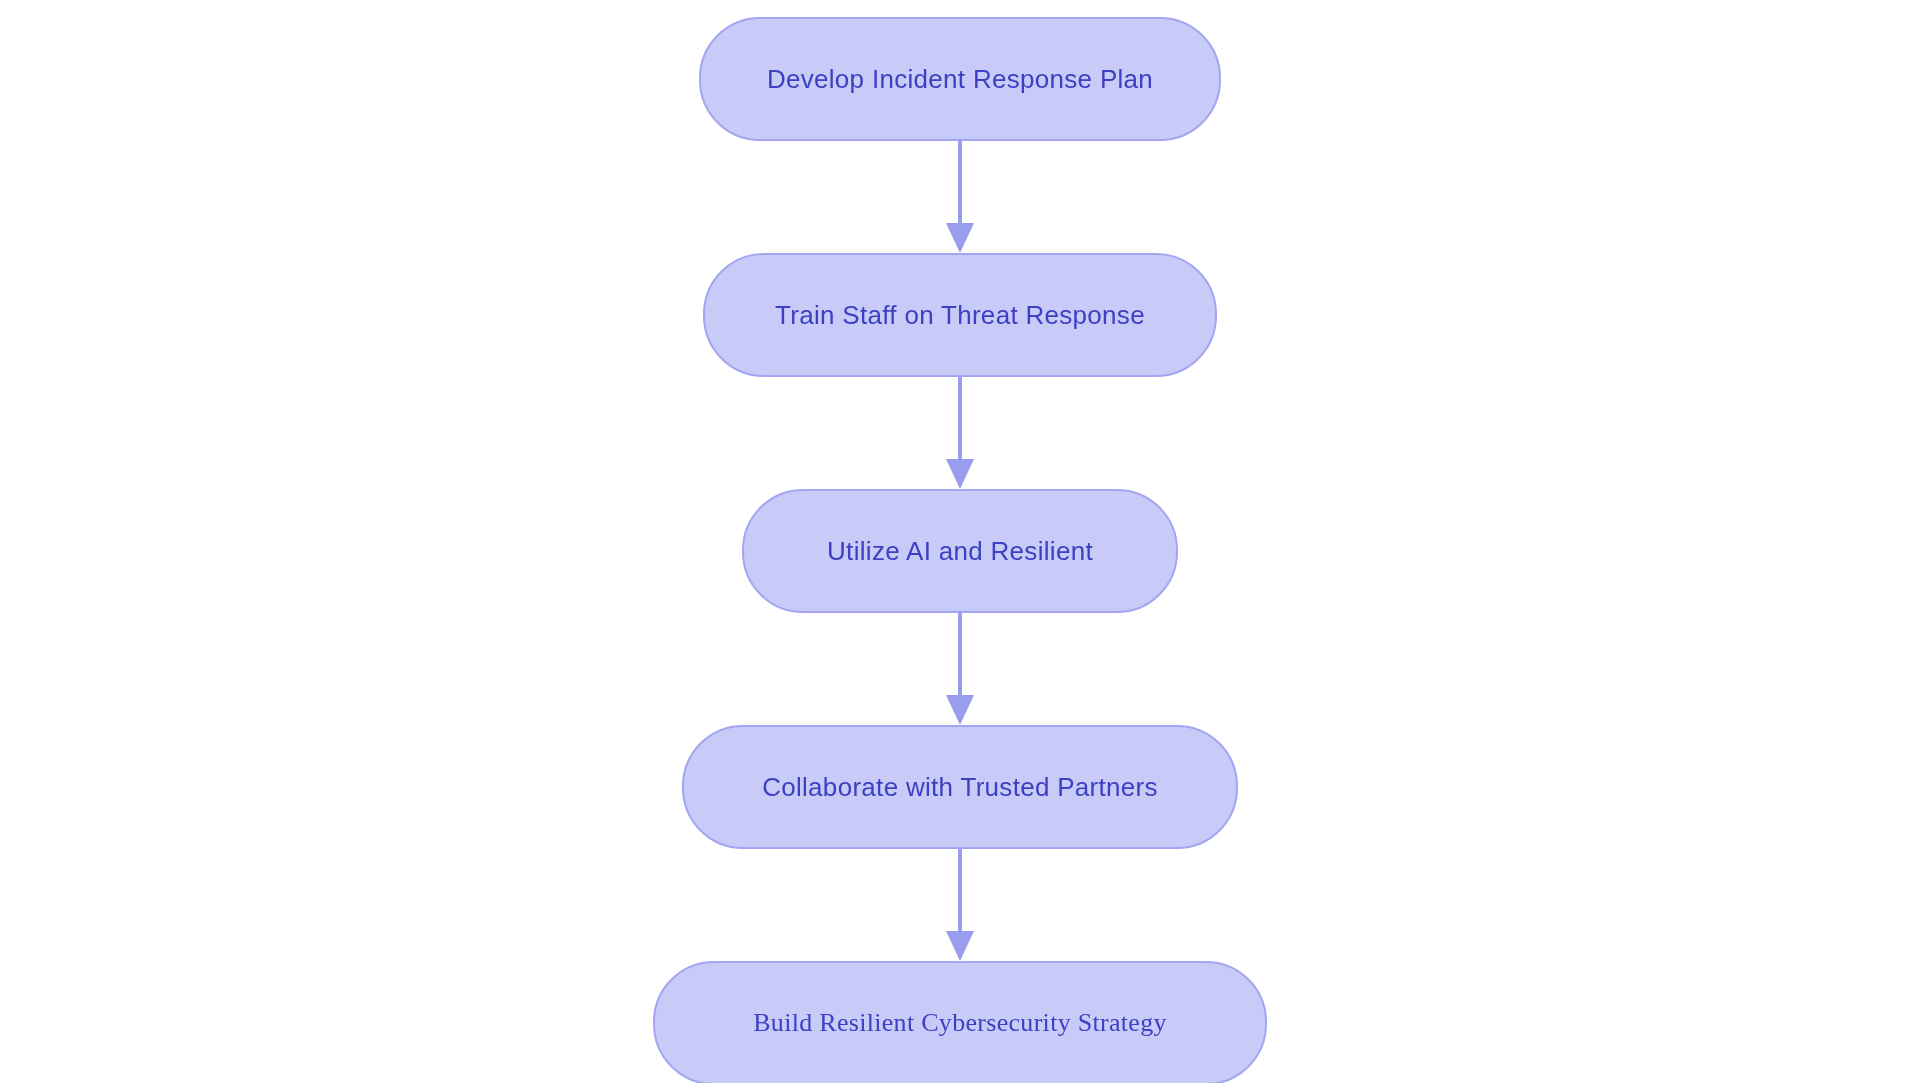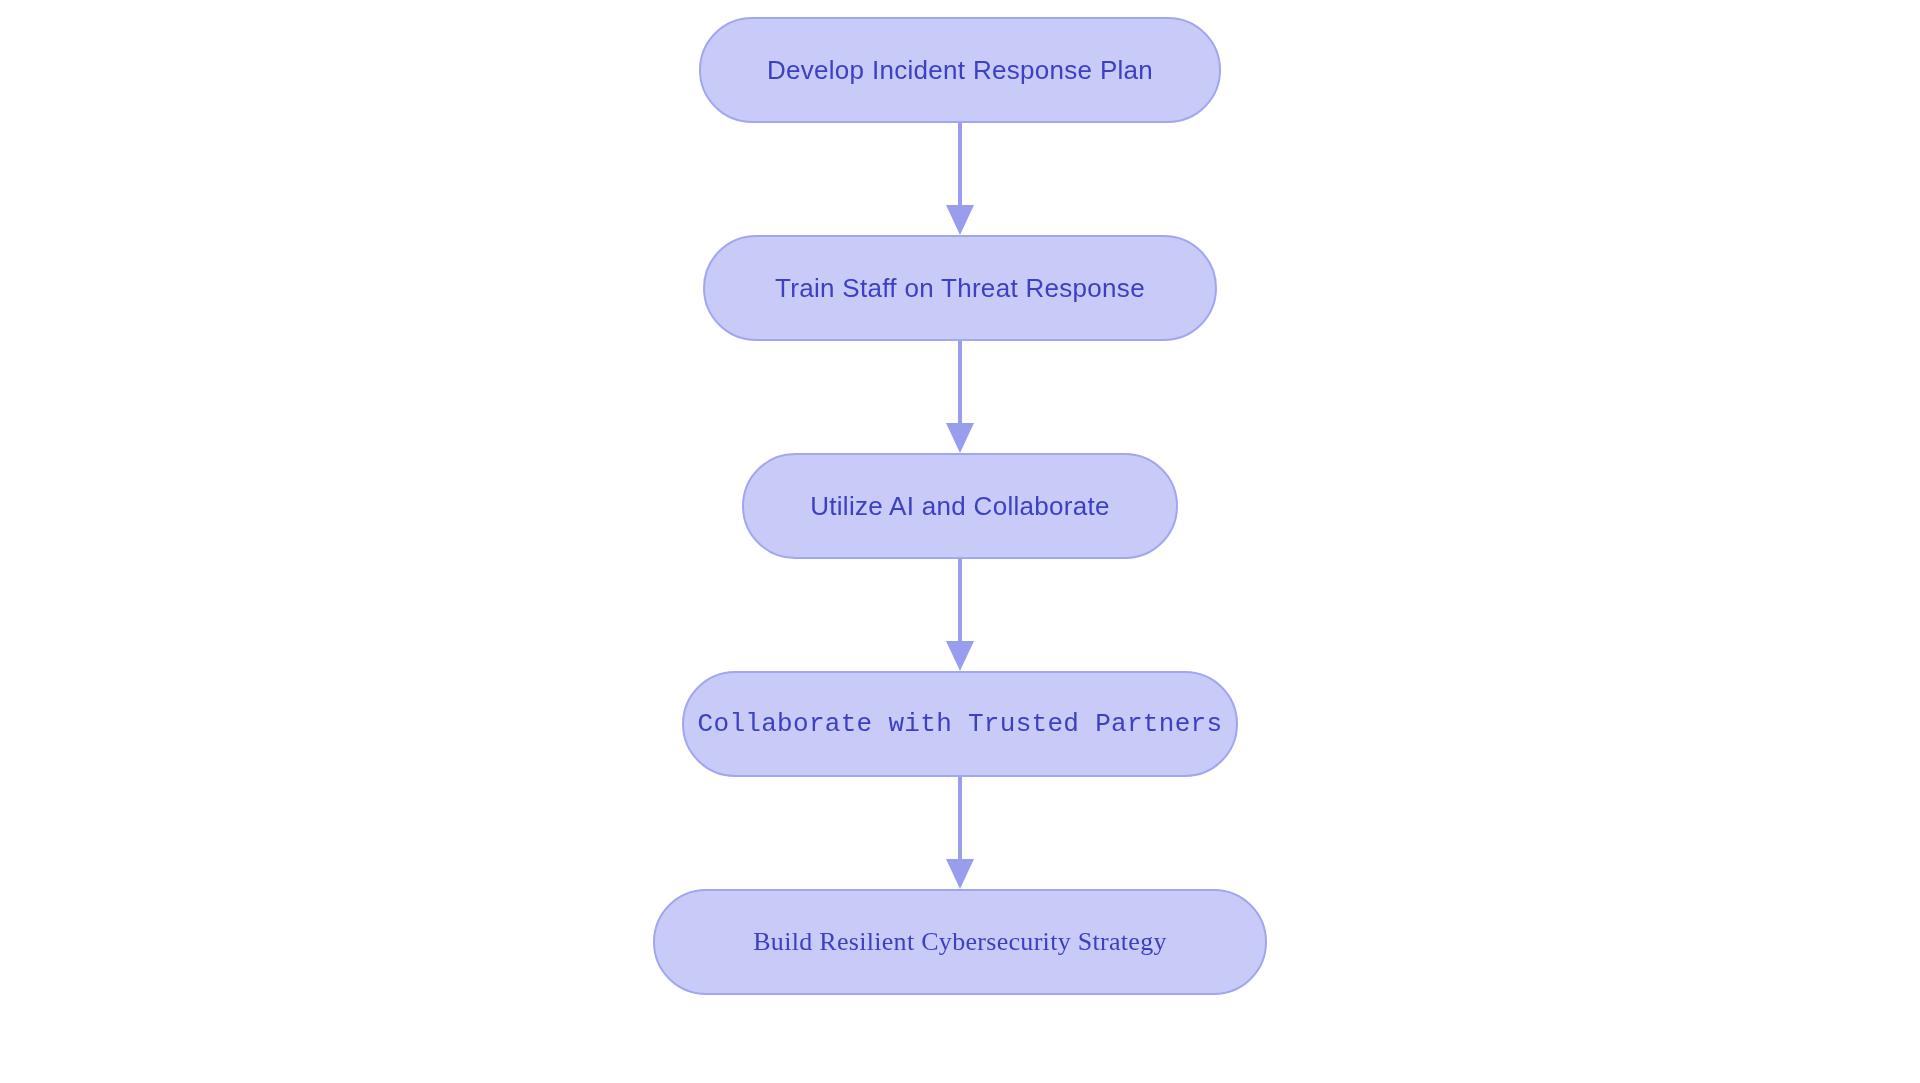--- a/index.html
+++ b/index.html
@@ -19,40 +19,40 @@
   }
   .canvas {
     width: 1920px;
     height: 1083px;
     display: flex;
     flex-direction: column;
     align-items: center;
     padding-top: 17px;
   }
   .node {
-    height: 106px;
+    height: 124px;
     border: 2px solid var(--node-border);
     background: var(--node-fill);
     border-radius: 61px;
     display: flex;
     align-items: center;
     justify-content: center;
     flex: 0 0 auto;
   }
   .node-label {
     color: var(--node-text);
     font-size: 26px;
     font-weight: 400;
     letter-spacing: 0.3px;
     white-space: nowrap;
   }
   .node-1 { width: 522px; }
   .node-2 { width: 514px; }
   .node-3 { width: 436px; }
-  .node-4 { width: 556px; font-family: Liberation Mono, monospace; }
+  .node-4 { width: 556px; }
   .node-5 { width: 614px; font-family: Liberation Serif, serif; }
   .arrow {
     height: 112px;
     width: 28px;
     display: flex;
     flex-direction: column;
     align-items: center;
     flex: 0 0 auto;
   }
   .arrow-line {
@@ -85,21 +85,21 @@
   <div class="node node-2">
     <span class="node-label">Train Staff on Threat Response</span>
   </div>
 
   <div class="arrow">
     <div class="arrow-line"></div>
     <div class="arrow-head"></div>
   </div>
 
   <div class="node node-3">
-    <span class="node-label">Utilize AI and Collaborate</span>
+    <span class="node-label">Utilize AI and Resilient</span>
   </div>
 
   <div class="arrow">
     <div class="arrow-line"></div>
     <div class="arrow-head"></div>
   </div>
 
   <div class="node node-4">
     <span class="node-label">Collaborate with Trusted Partners</span>
   </div>

